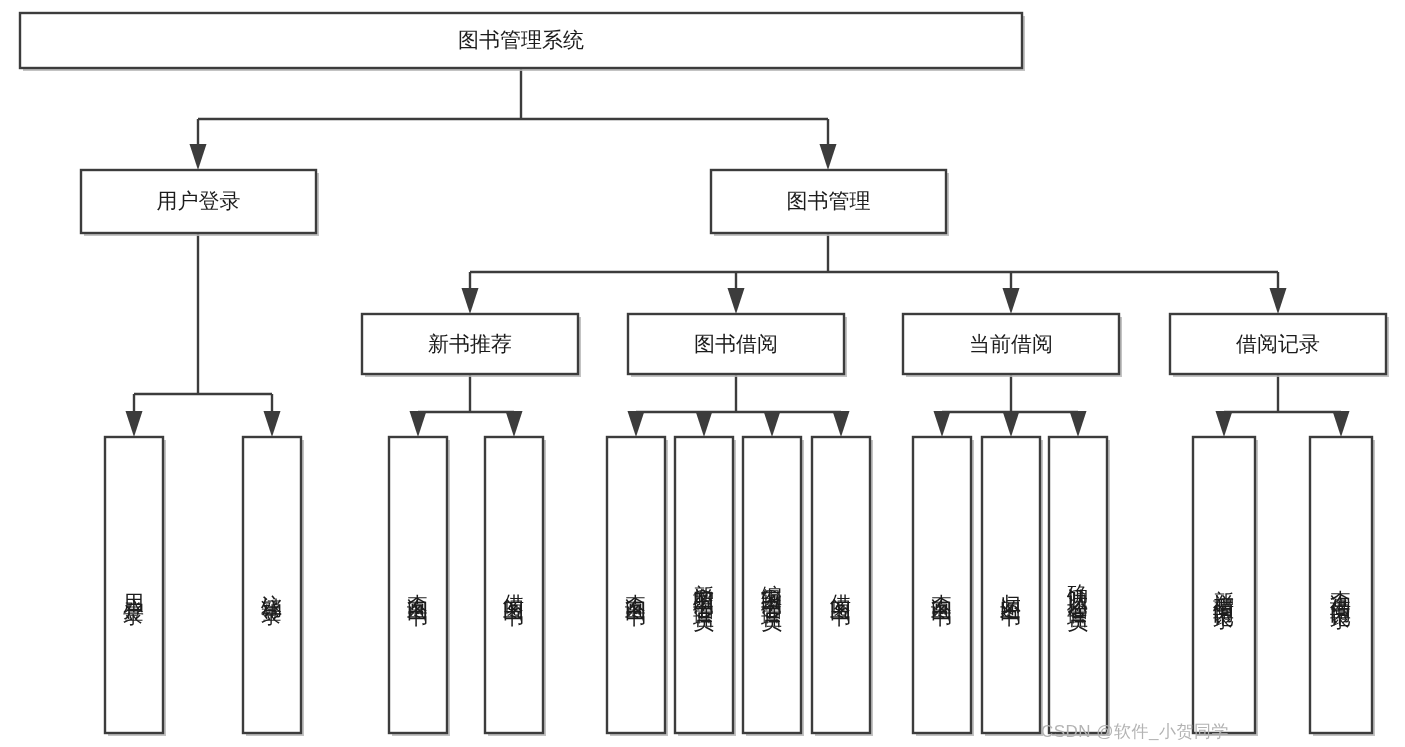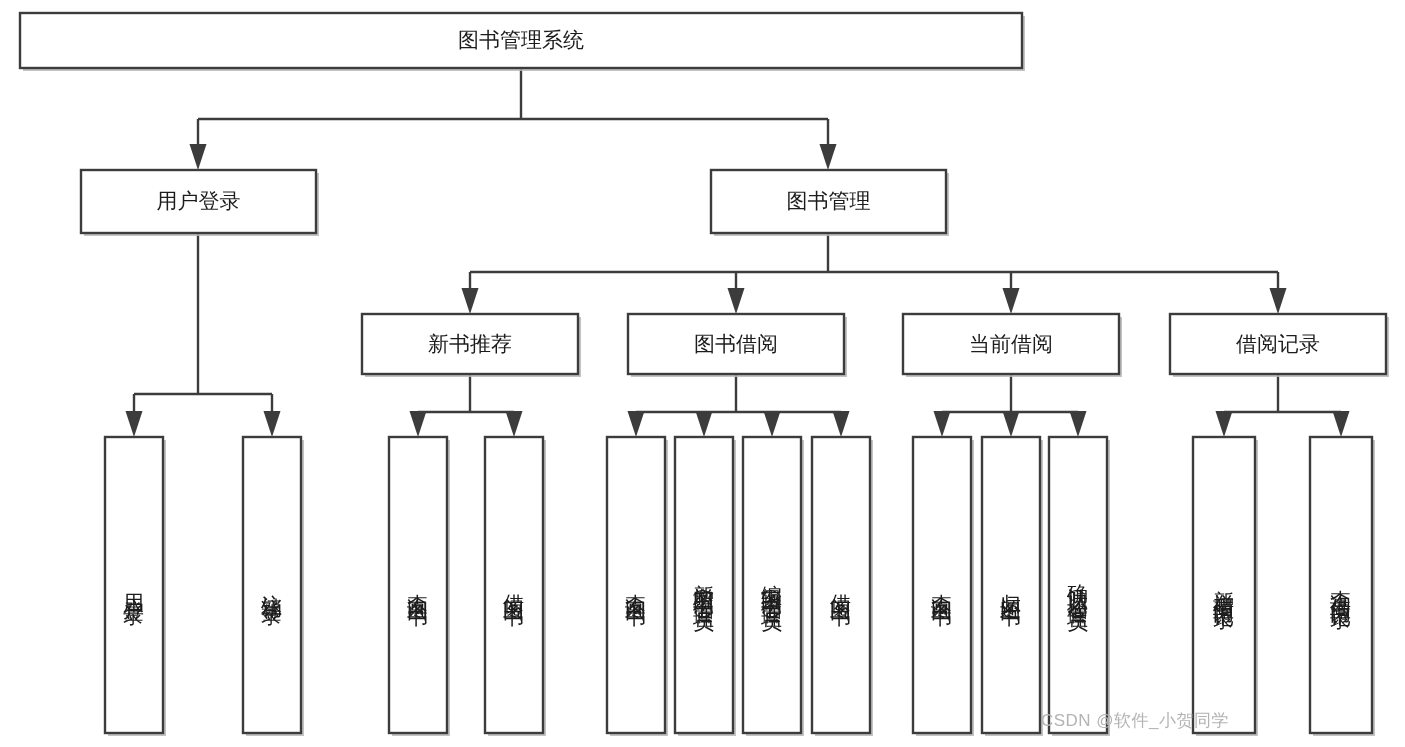--- a/index.html
+++ b/index.html
@@ -63,21 +63,21 @@
     letter-spacing: 4px;
     white-space: nowrap;
     display: flex;
     align-items: center;
     justify-content: center;
     pointer-events: none;
   }
   .watermark {
     position: absolute;
     right: 6px;
-    bottom: 15px;
+    bottom: 4px;
     font-family: "Liberation Sans", "DejaVu Sans", sans-serif;
     font-size: 17px;
     color: #b3b3b3;
     letter-spacing: 0.5px;
     white-space: nowrap;
   }
 </style>
 </head>
 <body>
 

